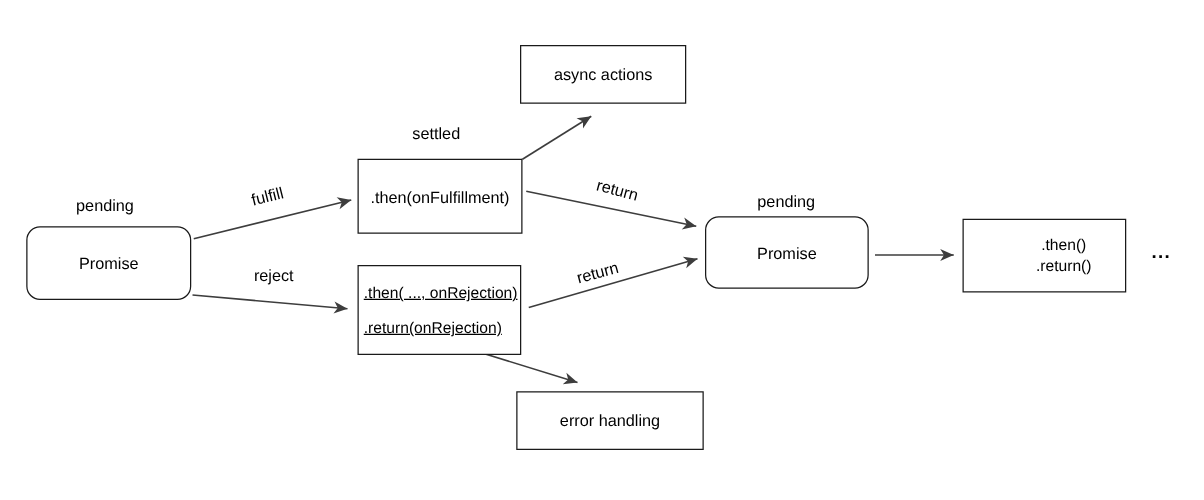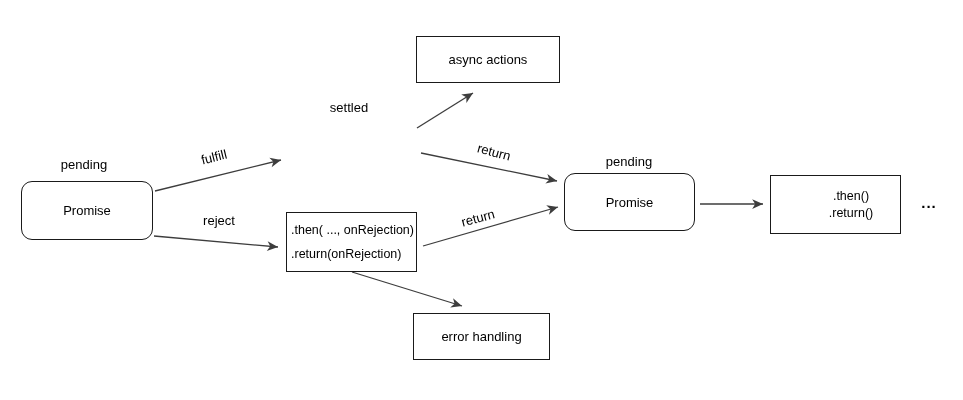--- a/index.html
+++ b/index.html
@@ -24,23 +24,23 @@
     padding-left:4px;font-size:12.5px;
   }
   .node.two-line-center{flex-direction:column;line-height:17px;font-size:12.5px;}
   .float-label{
     position:absolute;font-size:13px;white-space:nowrap;
     transform:translate(-50%,-50%);background:var(--background);padding:0 2px;
   }
   
   #n-promise1{left:21px;top:181px;width:132px;height:59px;}
   #n-then-fulfill{left:286px;top:127px;width:132px;height:60px;}
-  #n-async{left:416px;top:36px;width:144px;height:47px;}
-  #n-then-reject{left:286px;top:212px;width:131px;height:60px;}
-  #n-error{left:413px;top:313px;width:137px;height:47px;}
+  #n-async{left:416px;top:36px;width:133px;height:47px;}
+  #n-then-reject{left:286px;top:212px;width:131px;height:72px;text-decoration:underline;}
+  #n-error{left:413px;top:313px;width:150px;height:47px;}
   #n-promise2{left:564px;top:173px;width:131px;height:58px;}
   #n-chain{left:770px;top:175px;width:131px;height:59px;padding-left:31px;}
   #n-ellipsis{
     position:absolute;left:929px;top:202px;transform:translate(-50%,-50%);
     font-weight:bold;font-size:15px;letter-spacing:1px;
   }
   
   #l-pending1{left:84px;top:164px;}
   #l-settled{left:349px;top:107px;}
   #l-pending2{left:629px;top:161px;}
@@ -75,20 +75,23 @@
 
   <div class="float-label" id="e-fulfill">fulfill</div>
   <div class="float-label" id="e-reject">reject</div>
   <div class="float-label" id="e-return-top">return</div>
   <div class="float-label" id="e-return-bottom">return</div>
 
   <div class="node rounded" id="n-promise1">
     <span>Promise</span>
   </div>
 
+  <div class="node" id="n-then-fulfill">
+    <span>.then(onFulfillment)</span>
+  </div>
 
   <div class="node" id="n-async">
     <span>async actions</span>
   </div>
 
   <div class="node two-line-left" id="n-then-reject">
     <span>.then( ..., onRejection)</span>
     <span>.return(onRejection)</span>
   </div>
 

